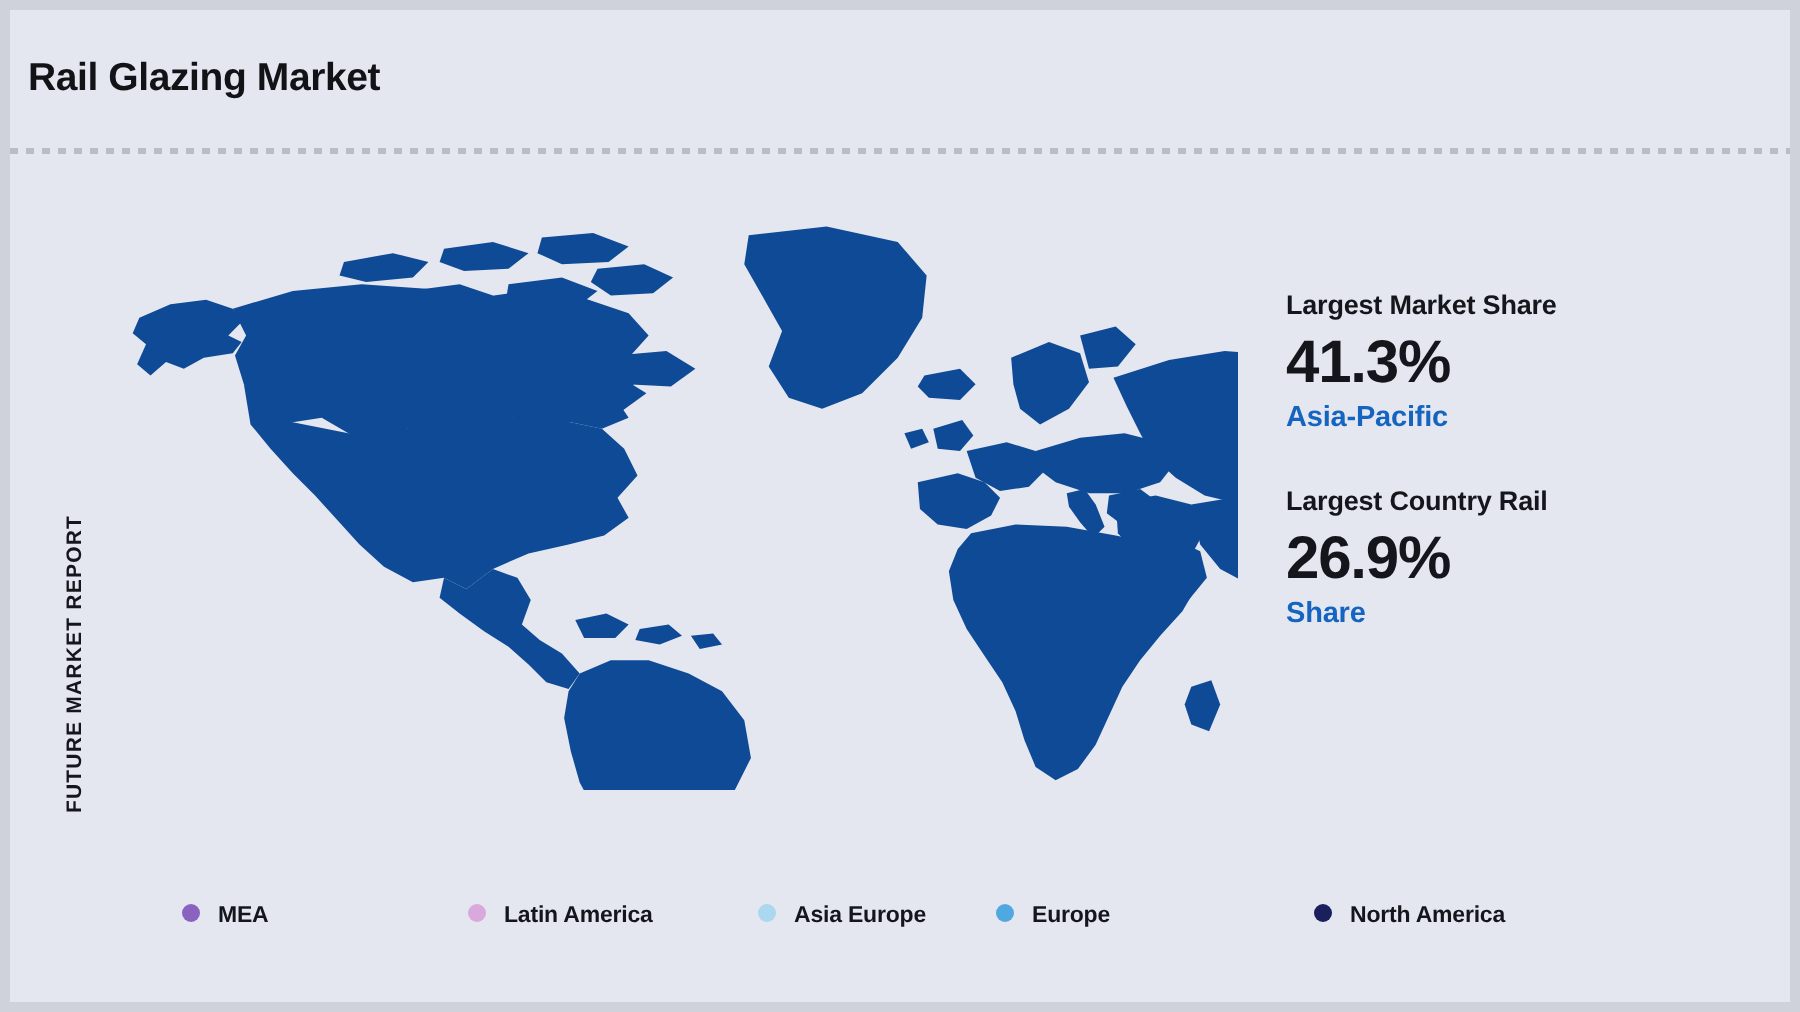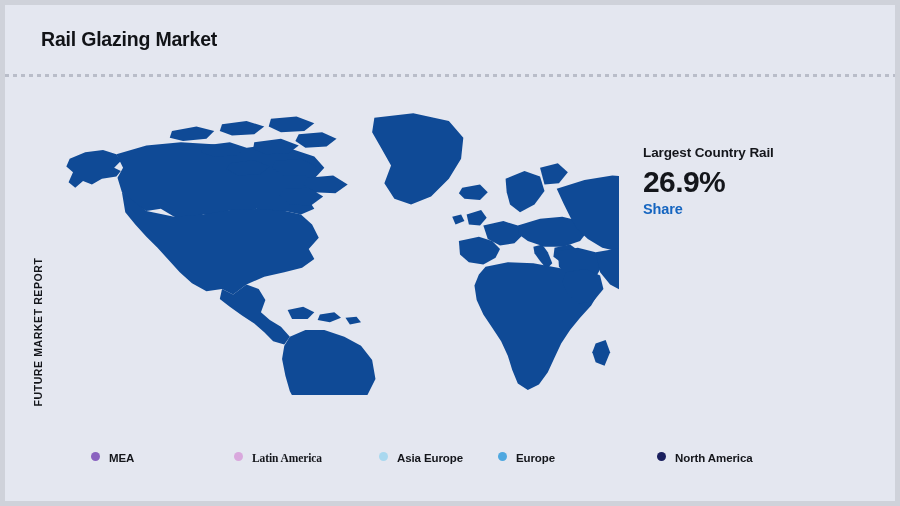--- a/index.html
+++ b/index.html
@@ -28,21 +28,21 @@
   #header {
     position: absolute;
     left: 0;
     top: 0;
     width: 890px;
     height: 69px;
     box-sizing: border-box;
     display: flex;
     align-items: center;
     justify-content: space-between;
-    padding: 0 22px 0 36px;
+    padding: 0 22px 0 9px;
   }
   .hdr-text {
     font-size: 19.5px;
     font-weight: bold;
     color: #111317;
     letter-spacing: -0.2px;
     white-space: nowrap;
   }
 
   #header-divider {
@@ -253,32 +253,37 @@
         <path d="M1400 392 L1410 388 L1414 398 L1404 402 Z" fill="#0f4a96"></path>
         <path d="M1432 404 L1442 400 L1446 410 L1436 414 Z" fill="#0f4a96"></path>
         <path d="M1464 480 L1474 476 L1478 486 L1468 490 Z" fill="#0f4a96"></path>
         <path d="M1378 402 L1386 398 L1390 408 L1380 410 Z" fill="#0f4a96"></path>
       </g>
     </svg>
   </div>
 
   <div id="stats">
     <div class="stat-block">
+      <div class="stat-label">Largest Market Share</div>
+      <div class="stat-value">41.3%</div>
+      <div class="stat-region" style="color: rgb(21, 101, 192);">Asia-Pacific</div>
+    </div>
+    <div class="stat-block">
       <div class="stat-label">Largest Country Rail</div>
       <div class="stat-value">26.9%</div>
       <div class="stat-region" style="color: rgb(21, 101, 192);">Share</div>
     </div>
   </div>
 
   <div id="legend">
     <div class="legend-item" style="left:0px;">
       <span class="legend-dot" style="background: rgb(138, 99, 192);"></span>
       <span class="legend-text">MEA</span>
     </div>
-    <div class="legend-item" style="left:143px;font-family:Liberation Serif, serif;">
+    <div class="legend-item" style="left:143px;">
       <span class="legend-dot" style="background: rgb(217, 168, 221);"></span>
       <span class="legend-text">Latin America</span>
     </div>
     <div class="legend-item" style="left:288px;">
       <span class="legend-dot" style="background: rgb(169, 216, 239);"></span>
       <span class="legend-text">Asia Europe</span>
     </div>
     <div class="legend-item" style="left:407px;">
       <span class="legend-dot" style="background: rgb(79, 168, 224);"></span>
       <span class="legend-text">Europe</span>

